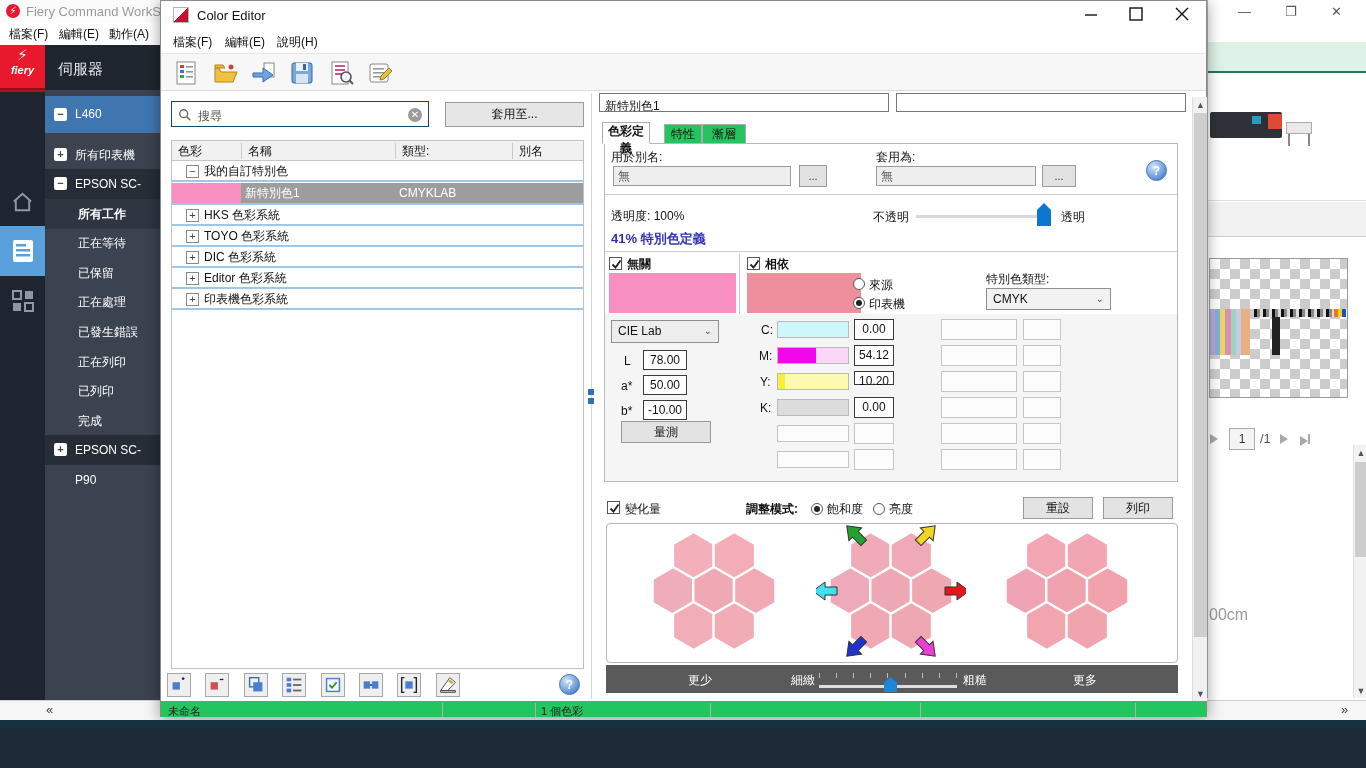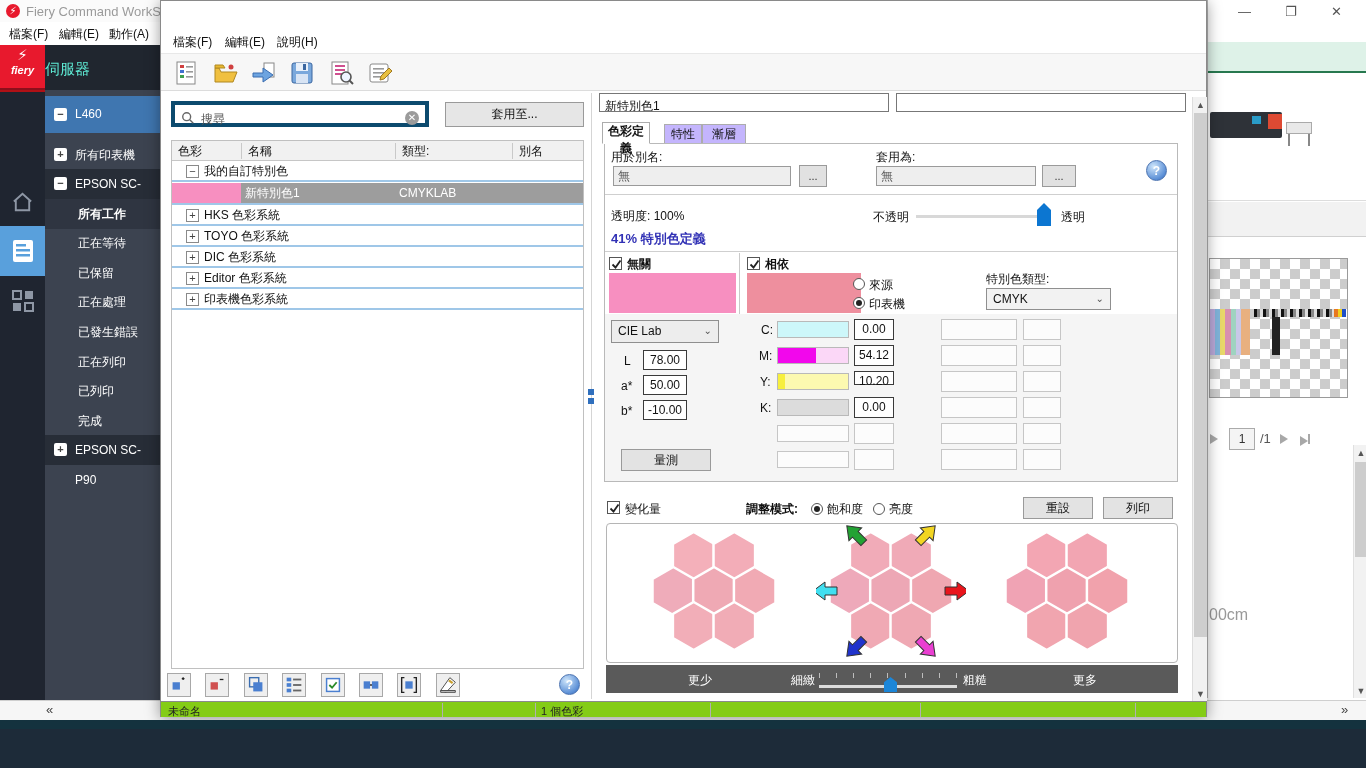--- a/index.html
+++ b/index.html
@@ -10,21 +10,21 @@
   
   #cws{position:absolute;left:0;top:0;width:1366px;height:720px;background:#fff}
   .cws-titlebar{position:absolute;left:0;top:0;width:1366px;height:22px;background:#fbfbfb}
   .cws-title{position:absolute;left:26px;top:4px;font-size:13px;color:#9b9b9b}
   .fiery-dot{position:absolute;left:6px;top:4px;width:14px;height:14px;border-radius:50%;background:#e8192d;color:#fff;font-size:10px;text-align:center;line-height:14px}
   .cws-menubar{position:absolute;left:0;top:22px;width:1366px;height:23px;background:#fff;font-size:12px;color:#111}
   .cws-menu{position:absolute;top:4px}
   .logo-block{position:absolute;left:0;top:45px;width:45px;height:45px;background:#e8192d;border-bottom:2px solid #8d0f1c;color:#fff;text-align:center}
   .logo-bolt{font-size:15px;line-height:20px;font-style:italic}
   .logo-word{font-size:11px;font-weight:bold;font-style:italic;line-height:10px}
-  .srv-header{position:absolute;left:45px;top:45px;width:115px;height:45px;background:#20262f;color:#5eead4;font-size:15px;line-height:47px;}
+  .srv-header{position:absolute;left:45px;top:45px;width:115px;height:45px;background:#20262f;color:#e5e5e5;font-size:15px;line-height:47px;padding-left:13px}
   .rail{position:absolute;left:0;top:90px;width:45px;height:610px;background:#1f2530}
   .rail-sel{position:absolute;left:0;top:136px;width:45px;height:50px;background:#59a0dc}
   .tree{position:absolute;left:45px;top:90px;width:115px;height:610px;background:#3c4350}
   .tree-row{position:absolute;left:0;width:115px;height:30px;color:#fff;font-size:12px;line-height:30px}
   .tree-row .lbl{position:absolute;left:30px;top:0}
   .tree-row .lbl2{position:absolute;left:33px;top:0}
   .expander{position:absolute;left:9px;top:8px;width:13px;height:13px;background:#fff;border-radius:2px;color:#444;font-size:11px;line-height:12px;text-align:center;font-weight:bold}
   .l460{background:#3f76b0}
   .dkrow{background:#272d37}
   .selrow{background:#2f3541;font-weight:bold}
@@ -55,40 +55,40 @@
   
   #ce{position:absolute;left:160px;top:0;width:1047px;height:717px;background:#fff;border:1px solid #8a8a8a;box-shadow:0 2px 14px rgba(0,0,0,.4)}
   .ce-titlebar{position:absolute;left:0;top:0;width:100%;height:28px;background:#fff}
   .ce-title{position:absolute;left:36px;top:7px;font-size:13px;color:#111}
   .ce-appicon{position:absolute;left:12px;top:6px;width:16px;height:16px;border:1px solid #b5b5b5;background:linear-gradient(135deg,#fff 48%,#c80f2e 48%)}
   .ce-ctl{position:absolute;top:0;width:30px;height:26px}
   .ce-menubar{position:absolute;left:0;top:28px;width:100%;height:24px;background:#fff;font-size:12px;color:#111}
   .ce-toolbar{position:absolute;left:0;top:52px;width:100%;height:38px;background:#f7f7f7;border-bottom:1px solid #dcdcdc;border-top:1px solid #e8e8e8}
   .tool{position:absolute;top:6px;width:26px;height:26px}
 
-  .search-box{position:absolute;left:10px;top:100px;width:258px;height:26px;border:4px solid #0c4a6e;background:#fff}
+  .search-box{position:absolute;left:10px;top:100px;width:258px;height:26px;border:1px solid #0c4a6e;background:#fff}
   .search-ph{position:absolute;left:26px;top:6px;font-size:12px;color:#555}
   .clearx{position:absolute;right:6px;top:6px;width:14px;height:14px;border-radius:50%;background:#9b9b9b;color:#fff;font-size:10px;line-height:14px;text-align:center}
   .applyto{position:absolute;left:284px;top:101px;width:139px;height:25px;background:#e6e6e6;border:1px solid #9a9a9a;font-size:12px;text-align:center;line-height:23px;color:#111}
 
   .sc-table{position:absolute;left:10px;top:139px;width:413px;height:529px;border:1px solid #c0c0c0;background:#fff}
   .sc-head{position:absolute;left:0;top:0;width:411px;height:20px;background:#f1f1f1;border-bottom:1px solid #c6c6c6;font-size:12px;color:#111}
   .hcell{position:absolute;top:2px;padding-left:6px;border-left:1px solid #c9c9c9;height:16px}
   .grow{position:absolute;left:0;width:411px;height:20px;background:#fff;border-bottom:2px solid #9fc7e8;font-size:12px;color:#111;line-height:19px}
   .grow .glbl{position:absolute;left:32px}
   .gexp{position:absolute;left:14px;top:3px;width:13px;height:13px;border:1px solid #8a8a8a;background:#fff;color:#444;font-size:11px;line-height:11px;text-align:center}
   .selspot{position:absolute;left:0;top:42px;width:411px;height:22px;background:#9d9d9d;border-bottom:2px solid #9fc7e8;color:#fff;font-size:12px;line-height:21px}
 
   .vsplit{position:absolute;left:430px;top:92px;width:1px;height:606px;background:#d5d5d5}
   .split-dash{position:absolute;left:427px;width:6px;height:6px;background:#2f6fbd}
 
   .name-input{position:absolute;top:92px;height:19px;border:1px solid #777;background:#fff;font-size:12px;color:#111;overflow:hidden;line-height:24px;padding-left:5px}
   .tab{position:absolute;border:1px solid #acacac;font-size:12px;text-align:center;color:#111}
   .tab.active{top:121px;height:22px;background:#fff;border-bottom:1px solid #fff;z-index:2;font-weight:bold}
-  .tab.idle{top:123px;height:28px;background:#c4b5fd;line-height:19px}
+  .tab.idle{top:123px;height:28px;background:#22c55e;line-height:19px}
   .groupbox{position:absolute;left:443px;top:142px;width:574px;height:339px;border:1px solid #b9b9b9;background:#fff}
   .flabel{position:absolute;font-size:12px;color:#111}
   .field{position:absolute;height:20px;background:#eee;border:1px solid #9a9a9a;font-size:12px;color:#555;line-height:18px;padding-left:4px}
   .morebtn{position:absolute;height:22px;background:#e1e1e1;border:1px solid #9a9a9a;font-size:11px;text-align:center;line-height:20px;color:#333}
   .helpicon{position:absolute;width:21px;height:21px;border-radius:50%;background:radial-gradient(circle at 35% 30%,#cfe6fb,#5b8fd6 70%,#2f5fae);border:1px solid #4a72b0;color:#fff;font-size:12px;font-weight:bold;text-align:center;line-height:20px}
   .hr{position:absolute;height:1px;background:#cfcfcf}
   .slider-track{position:absolute;background:#d8d8d8}
   .op-thumb{position:absolute;left:876px;top:202px;width:14px;height:23px;background:#0c76d1;clip-path:polygon(50% 0,100% 30%,100% 100%,0 100%,0 30%)}
   .defhead{position:absolute;left:450px;top:229px;font-size:13px;font-weight:bold;color:#3131b5}
   .cbx{position:absolute;width:13px;height:13px;border:1px solid #555;background:#fff}
@@ -104,21 +104,21 @@
   .chbar{position:absolute;width:72px;height:17px;border:1px solid #b9b9b9}
   .chlbl{position:absolute;font-size:12px;color:#111}
   .btn{position:absolute;background:#e3e3e3;border:1px solid #9a9a9a;font-size:12px;text-align:center;color:#111}
   .hexpanel{position:absolute;left:445px;top:522px;width:572px;height:140px;border:1px solid #b5b5b5;border-radius:4px;background:#fff}
   .darkbar{position:absolute;left:445px;top:664px;width:572px;height:28px;background:#5a5a5a;color:#fff;font-size:12px}
   .tick{position:absolute;top:672px;width:1px;height:5px;background:#bdbdbd}
   .var-thumb{position:absolute;left:723px;top:676px;width:13px;height:15px;background:#1c86d8;clip-path:polygon(50% 0,100% 35%,100% 100%,0 100%,0 35%)}
   .ce-scroll{position:absolute;left:1031px;top:96px;width:15px;height:604px;background:#f1f1f1;border-left:1px solid #ddd}
   .ce-thumb{position:absolute;left:1px;top:16px;width:13px;height:524px;background:#cecece}
   .mini{position:absolute;top:672px;width:24px;height:24px;background:#efefef;border:1px solid #a8a8a8}
-  .ce-status{position:absolute;left:0;top:700px;width:1045px;height:16px;background:#84cc16;border-top:1px solid #8a8a8a;font-size:11px;color:#222}
+  .ce-status{position:absolute;left:0;top:700px;width:1045px;height:16px;background:#22c55e;border-top:1px solid #8a8a8a;font-size:11px;color:#222}
   .st-div{position:absolute;top:1px;width:1px;height:14px;background:#b0b0b0}
 
   
   #deskstrip{position:absolute;left:0;top:720px;width:1366px;height:9px;background:#14323e}
   #taskbar{position:absolute;left:0;top:729px;width:1366px;height:39px;background:#1d2b39}
 </style>
 </head>
 <body>
 
 <div id="cws">
@@ -246,20 +246,33 @@
   </div>
   <div class="abs txt" style="left:1px;top:606px;font-size:16px;color:#999">00cm</div>
   <div class="bg-scroll">
     <div class="scroll-arrow" style="top:3px">▲</div>
     <div class="bg-thumb"></div>
     <div class="scroll-arrow" style="top:241px">▼</div>
   </div>
 </div>
 
 <div id="ce">
+  <div class="ce-titlebar">
+    <div class="ce-appicon"></div>
+    <div class="ce-title txt">Color Editor</div>
+    <svg class="ce-ctl" style="left:915px" viewBox="0 0 30 26">
+        <line x1="9" y1="14" x2="21" y2="14" stroke="#111" stroke-width="1.4"></line>
+      </svg>
+    <svg class="ce-ctl" style="left:960px" viewBox="0 0 30 26">
+        <rect x="9" y="7" width="12" height="12" fill="none" stroke="#111" stroke-width="1.4"></rect>
+      </svg>
+    <svg class="ce-ctl" style="left:1006px" viewBox="0 0 30 26">
+        <path d="M9 7 L21 19 M21 7 L9 19" stroke="#111" stroke-width="1.4"></path>
+      </svg>
+  </div>
   <div class="ce-menubar">
     <span class="abs" style="left:12px;top:5px">檔案(F)</span>
     <span class="abs" style="left:64px;top:5px">編輯(E)</span>
     <span class="abs" style="left:116px;top:5px">說明(H)</span>
   </div>
   <div class="ce-toolbar">
     <svg class="tool" style="left:12px" viewBox="0 0 26 26">
         <rect x="4" y="2" width="18" height="22" fill="#fff" stroke="#888"></rect>
         <rect x="7" y="5" width="4" height="3" fill="#d04040"></rect>
         <rect x="7" y="10" width="4" height="3" fill="#4070d0"></rect>
@@ -452,21 +465,21 @@
 
   <div class="graypanel"></div>
 
   <div class="dd" style="left:450px;top:319px;width:108px;height:23px"><span>CIE Lab</span><span class="chev">⌄</span></div>
   <span class="flabel txt" style="left:463px;top:353px">L</span>
   <div class="valbox" style="left:482px;top:349px;width:44px;height:20px;line-height:18px">78.00</div>
   <span class="flabel txt" style="left:460px;top:378px">a*</span>
   <div class="valbox" style="left:482px;top:374px;width:44px;height:20px;line-height:18px">50.00</div>
   <span class="flabel txt" style="left:460px;top:403px">b*</span>
   <div class="valbox" style="left:482px;top:399px;width:44px;height:20px;line-height:18px">-10.00</div>
-  <div class="btn" style="left:460px;top:448px;width:90px;height:22px;line-height:20px">量測</div>
+  <div class="btn" style="left:460px;top:420px;width:90px;height:22px;line-height:20px">量測</div>
 
   <span class="chlbl txt" style="left:600px;top:322px">C:</span>
   <div class="chbar" style="left:616px;top:320px;background:#cdf7fa"></div>
   <div class="valbox" style="left:693px;top:318px;width:40px;height:21px;line-height:19px">0.00</div>
   <span class="chlbl txt" style="left:598px;top:348px">M:</span>
   <div class="chbar" style="left:616px;top:346px;background:linear-gradient(to right,#f207ec 0 54%,#fbd7f7 54%)"></div>
   <div class="valbox" style="left:693px;top:344px;width:40px;height:21px;line-height:19px">54.12</div>
   <span class="chlbl txt" style="left:599px;top:374px">Y:</span>
   <div class="chbar" style="left:616px;top:372px;background:linear-gradient(to right,#f7ef3d 0 10%,#fcf9b0 10%)"></div>
   <div class="valbox" style="left:693px;top:370px;width:40px;height:14px;line-height:19px">10.20</div>

